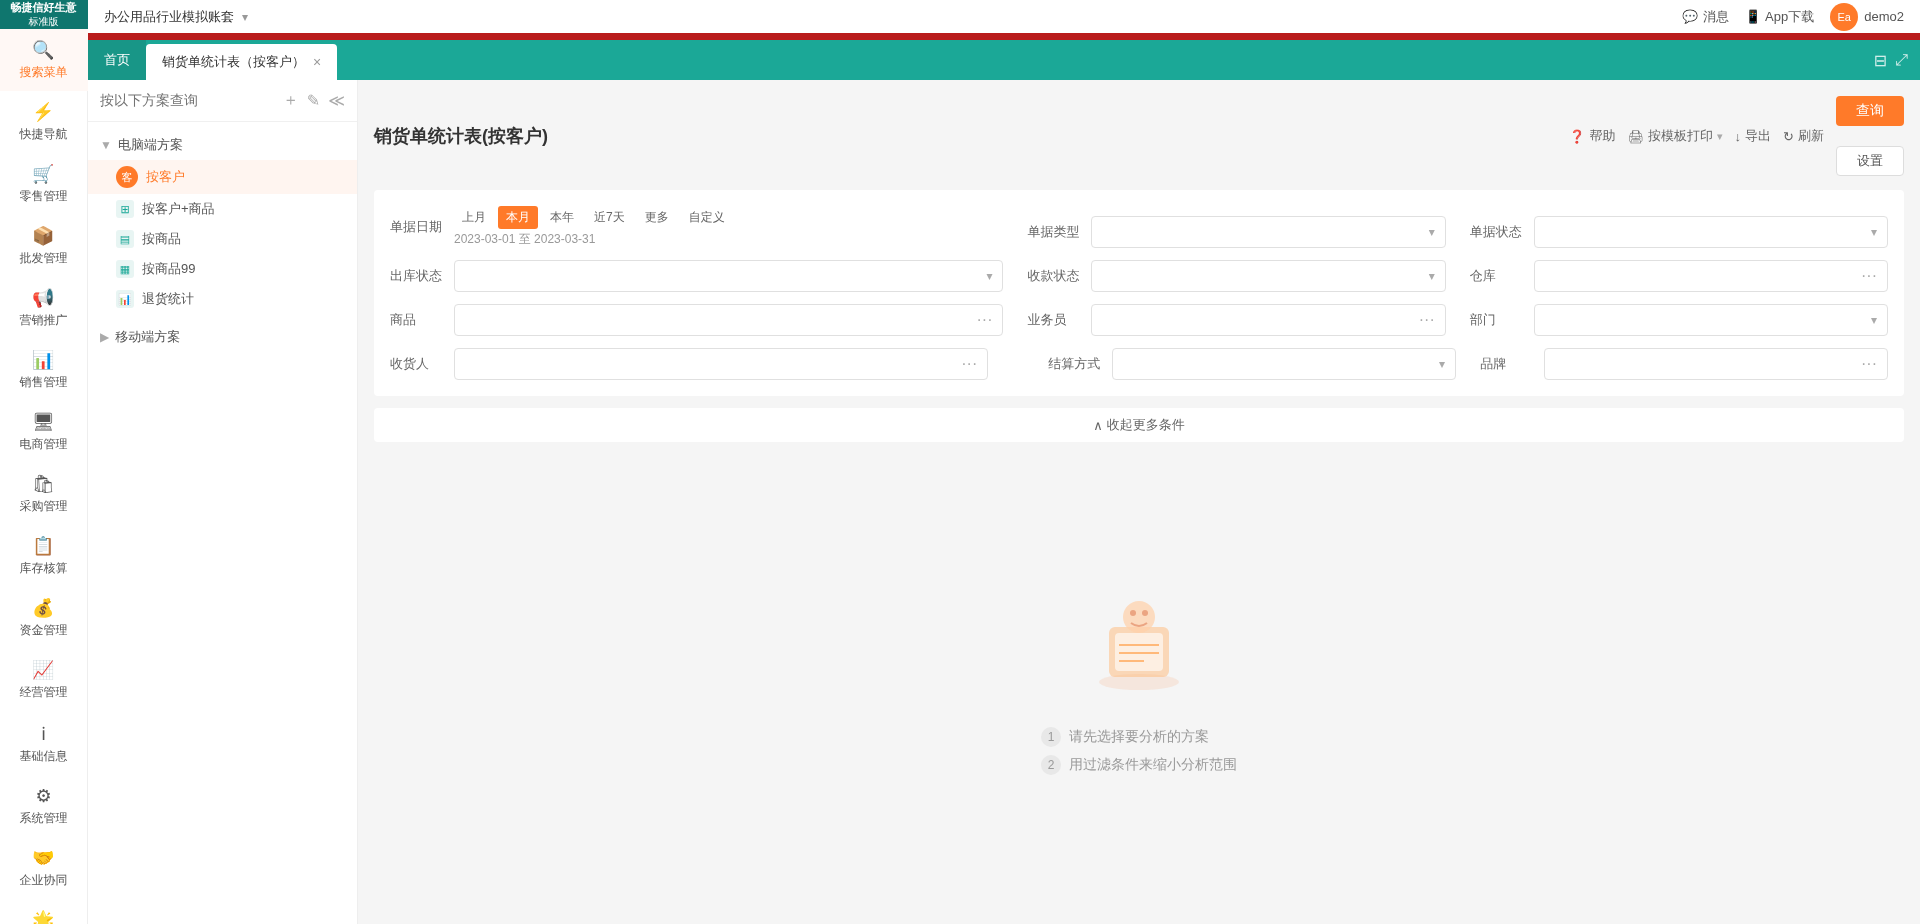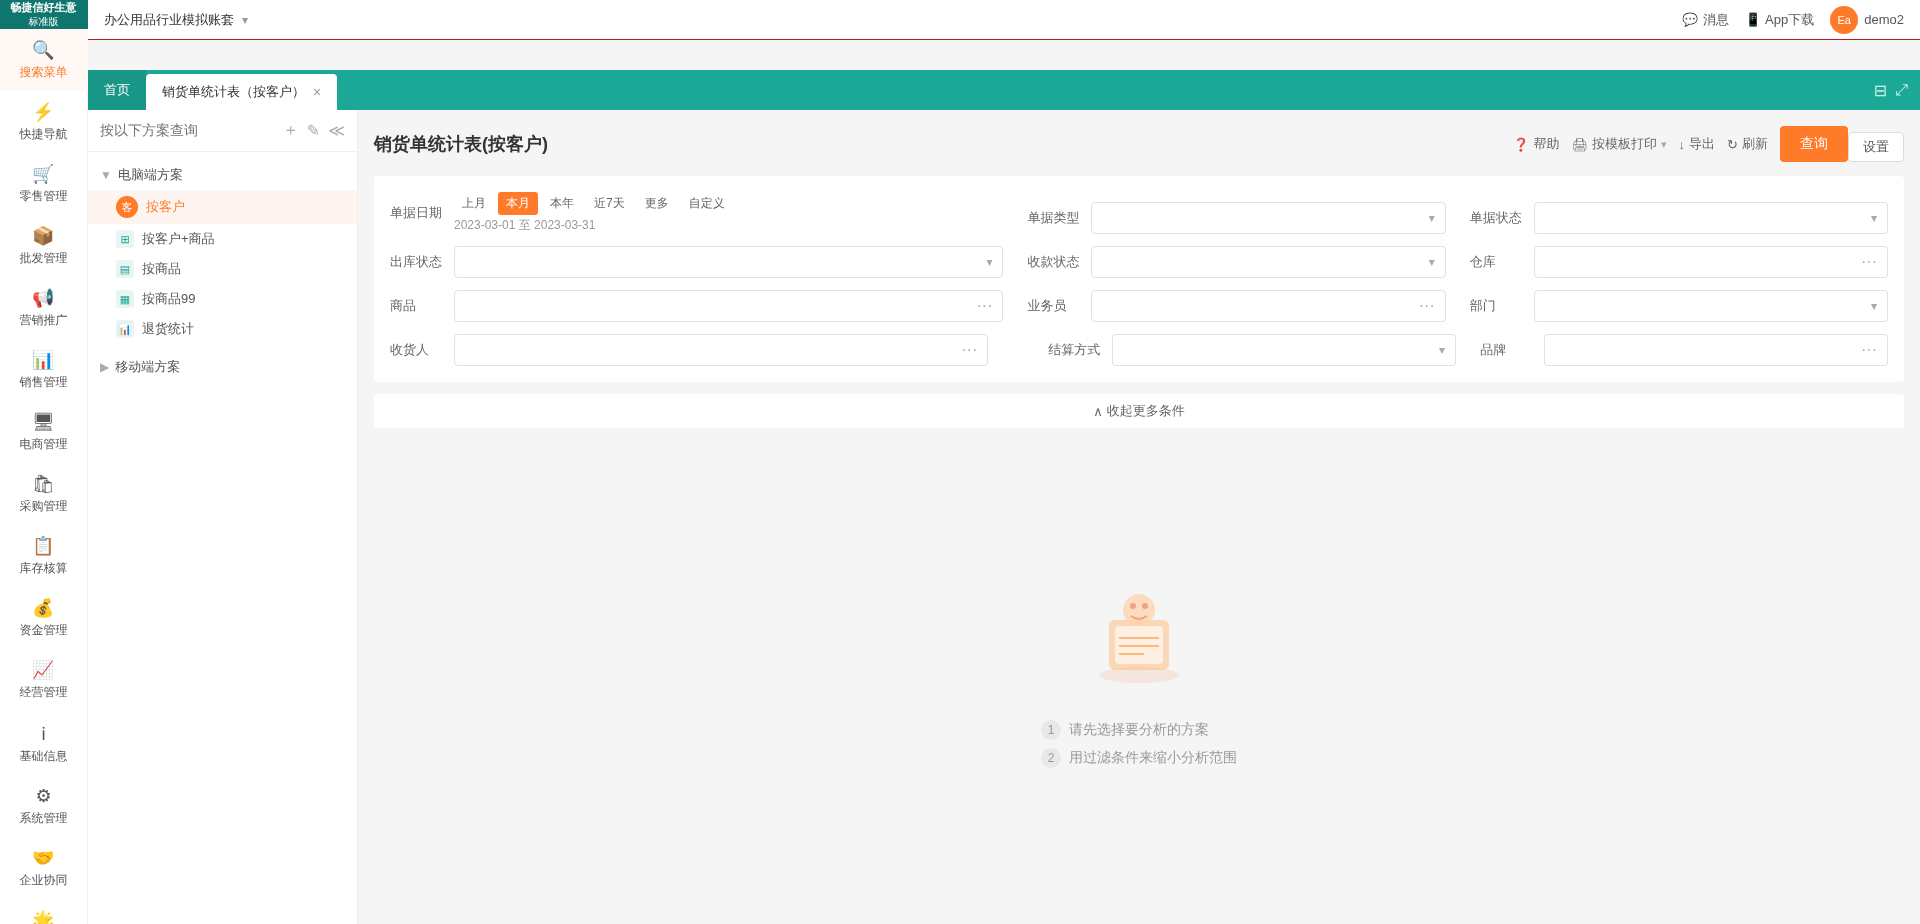--- a/index.html
+++ b/index.html
@@ -11,29 +11,29 @@
     .sidebar-logo-text { color: #fff; font-size: 11px; font-weight: bold; }
     .sidebar-logo-sub { color: #fff; font-size: 10px; }
     .sidebar-nav-item { width: 88px; padding: 10px 0; display: flex; flex-direction: column; align-items: center; cursor: pointer; color: #555; font-size: 12px; gap: 3px; }
     .sidebar-nav-item .nav-icon { font-size: 18px; }
     .sidebar-search { background: #fff8f5; color: #ff7a29; }
 
     
     .main { flex: 1; display: flex; flex-direction: column; overflow: hidden; }
 
     
-    .top-header { height: 40px; background: #fff; border-bottom: 1px solid #b91c1c; display: flex; align-items: center; padding: 0 16px; justify-content: space-between; flex-shrink: 0; }
+    .top-header { height: 40px; background: #fff; border-bottom: 7px solid #b91c1c; display: flex; align-items: center; padding: 0 16px; justify-content: space-between; flex-shrink: 0; }
     .top-header-left { display: flex; align-items: center; gap: 8px; font-size: 13px; color: #333; }
     .top-header-dropdown { color: #999; font-size: 12px; cursor: pointer; }
     .top-header-right { display: flex; align-items: center; gap: 16px; font-size: 13px; color: #555; }
     .top-header-right span { cursor: pointer; display: flex; align-items: center; gap: 4px; }
     .avatar { width: 28px; height: 28px; border-radius: 50%; background: #ff7a29; display: flex; align-items: center; justify-content: center; color: #fff; font-size: 11px; }
 
     
-    .tab-bar { height: 40px; background: #1ba897; display: flex; align-items: stretch; flex-shrink: 0; margin-top: 30px; }
+    .tab-bar { height: 40px; background: #1ba897; display: flex; align-items: stretch; flex-shrink: 0; }
     .tab-item { display: flex; align-items: center; padding: 0 16px; cursor: pointer; font-size: 13px; color: rgba(255,255,255,0.8); gap: 8px; }
     .tab-item.home { background: rgba(0,0,0,0.1); color: #fff; }
     .tab-item.active { background: #fff; color: #333; border-radius: 4px 4px 0 0; margin-top: 4px; }
     .tab-item .tab-close { font-size: 14px; color: #999; cursor: pointer; }
     .tab-bar-expand { margin-left: auto; display: flex; align-items: center; padding: 0 12px; color: rgba(255,255,255,0.8); gap: 8px; }
     .tab-bar-expand span { cursor: pointer; font-size: 16px; }
 
     
     .content { flex: 1; display: flex; overflow: hidden; background: #f5f5f5; }
 
@@ -257,21 +257,21 @@
             <span style="color:#aaa;font-size:11px;">▾</span>
           </span>
           <span class="page-action">
             <span>↓</span>
             <span>导出</span>
           </span>
           <span class="page-action">
             <span>↻</span>
             <span>刷新</span>
           </span>
-          <div style="display:flex;flex-direction:row;gap:0;">
+          <div style="display:flex;flex-direction:column;gap:14px;">
             <button class="btn-query">查询</button>
             <button class="btn-setting">设置</button>
           </div>
         </div>
       </div>
 
       <div class="filter-panel">
 
         <div class="filter-row">
           <div class="filter-item" style="flex:2.2;">

